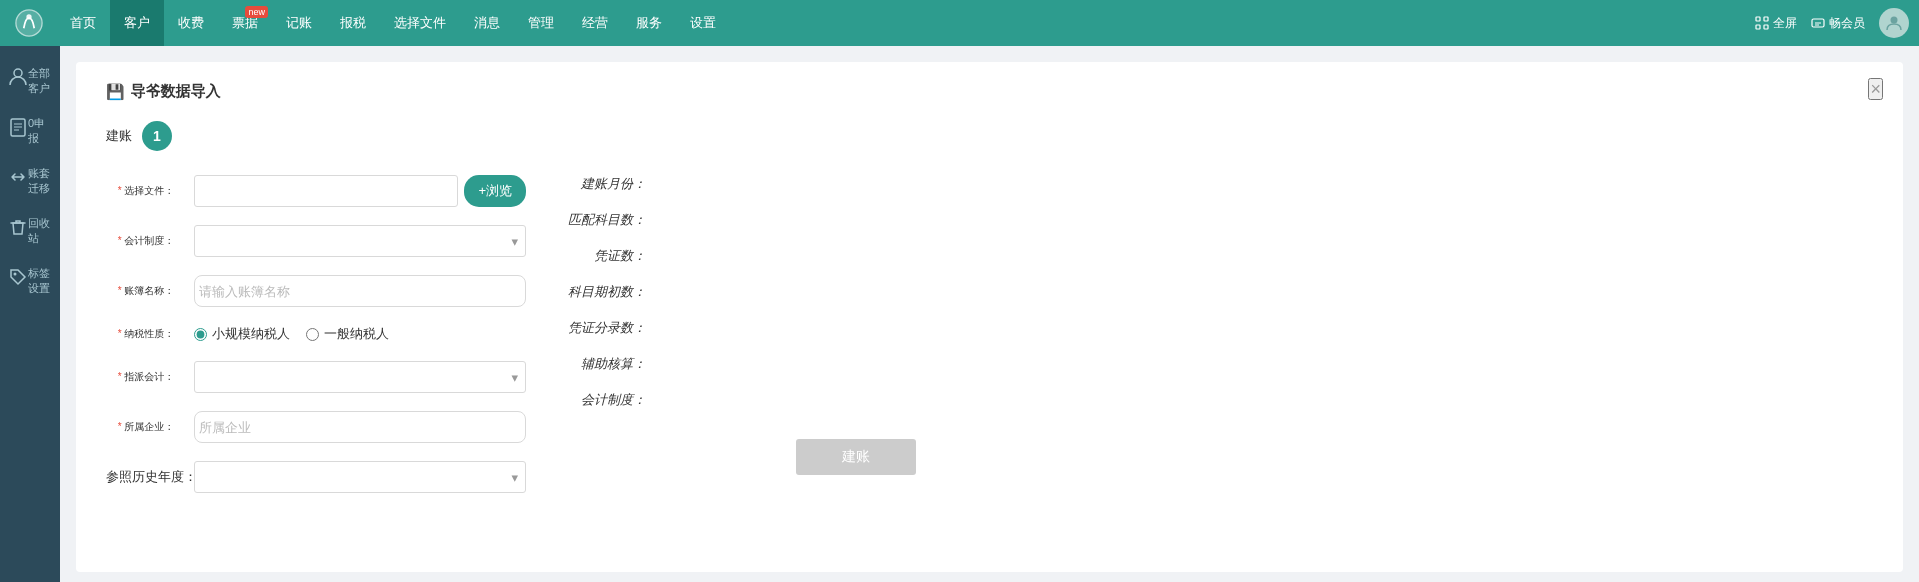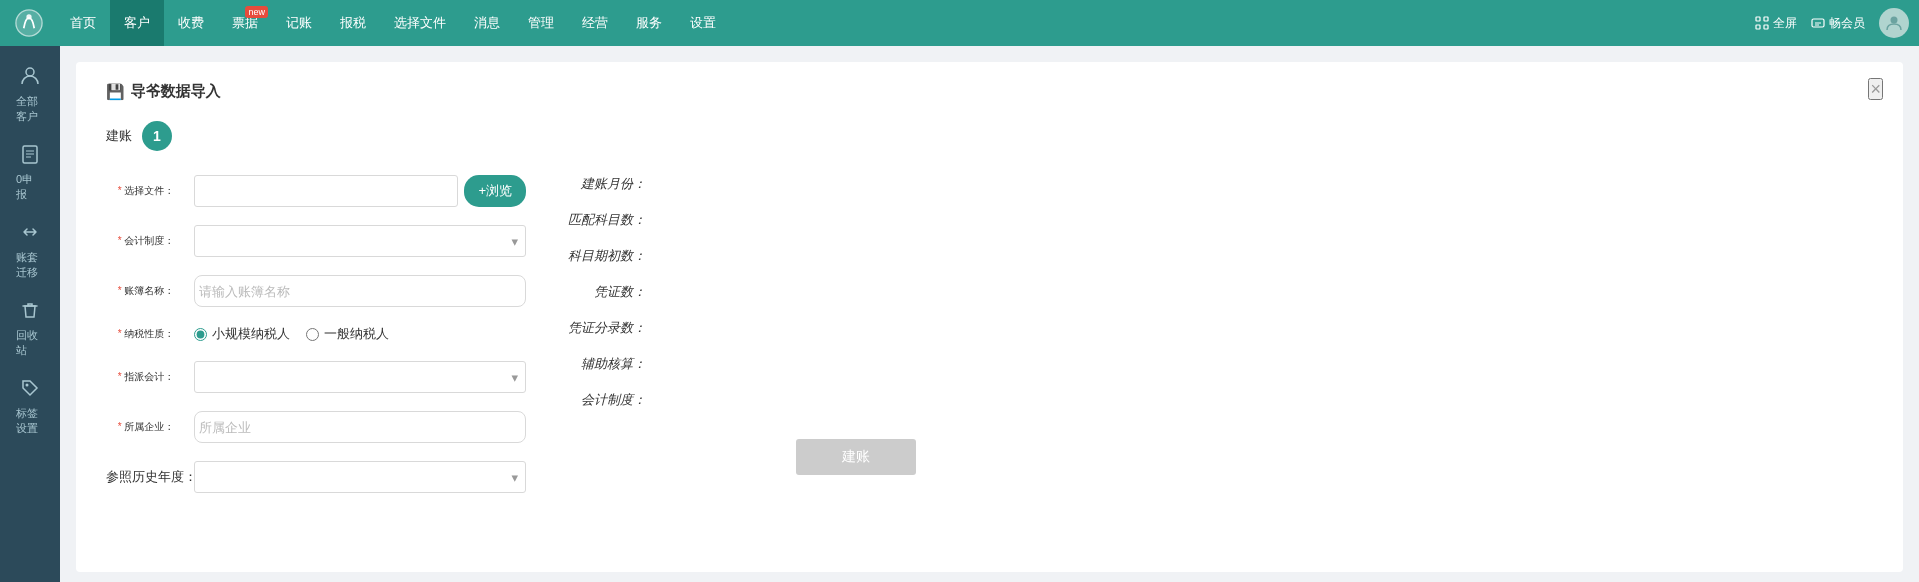--- a/index.html
+++ b/index.html
@@ -40,22 +40,22 @@
       display: flex; align-items: center; justify-content: center; cursor: pointer;
     }
 
     
     .layout { display: flex; height: calc(100vh - 46px); min-height: 536px; }
     .sidebar {
       width: 60px; background: #2c4a5a; display: flex; flex-direction: column;
       align-items: center; padding-top: 10px; flex-shrink: 0;
     }
     .sidebar-item {
-      display: flex; flex-direction: column; align-items: center;
-      color: #a8c6d0; font-size: 11px; padding: 10px 16px; cursor: pointer;
+      display: flex; flex-direction: row; align-items: center;
+      color: #a8c6d0; font-size: 11px; padding: 10px 8px; cursor: pointer;
       width: 100%;
     }
     .sidebar-item .s-icon {
       font-size: 18px; margin-bottom: 3px;
     }
     .sidebar-item .s-label { font-size: 11px; }
 
     
     .main-content {
       flex: 1; background: #f0f2f5; overflow-y: auto; padding: 0;
@@ -355,26 +355,26 @@
             <span class="right-label">建账月份：</span>
             <span></span>
           </div>
 
           <div class="right-form-row">
             <span class="right-label">匹配科目数：</span>
             <span></span>
           </div>
 
           <div class="right-form-row">
+            <span class="right-label">凭证数：</span>
+            <span></span>
+          </div>
+
+          <div class="right-form-row">
             <span class="right-label">科目期初数：</span>
-            <span></span>
-          </div>
-
-          <div class="right-form-row">
-            <span class="right-label">凭证数：</span>
             <span></span>
           </div>
 
           <div class="right-form-row">
             <span class="right-label">凭证分录数：</span>
             <span></span>
           </div>
 
           <div class="right-form-row">
             <span class="right-label">辅助核算：</span>

